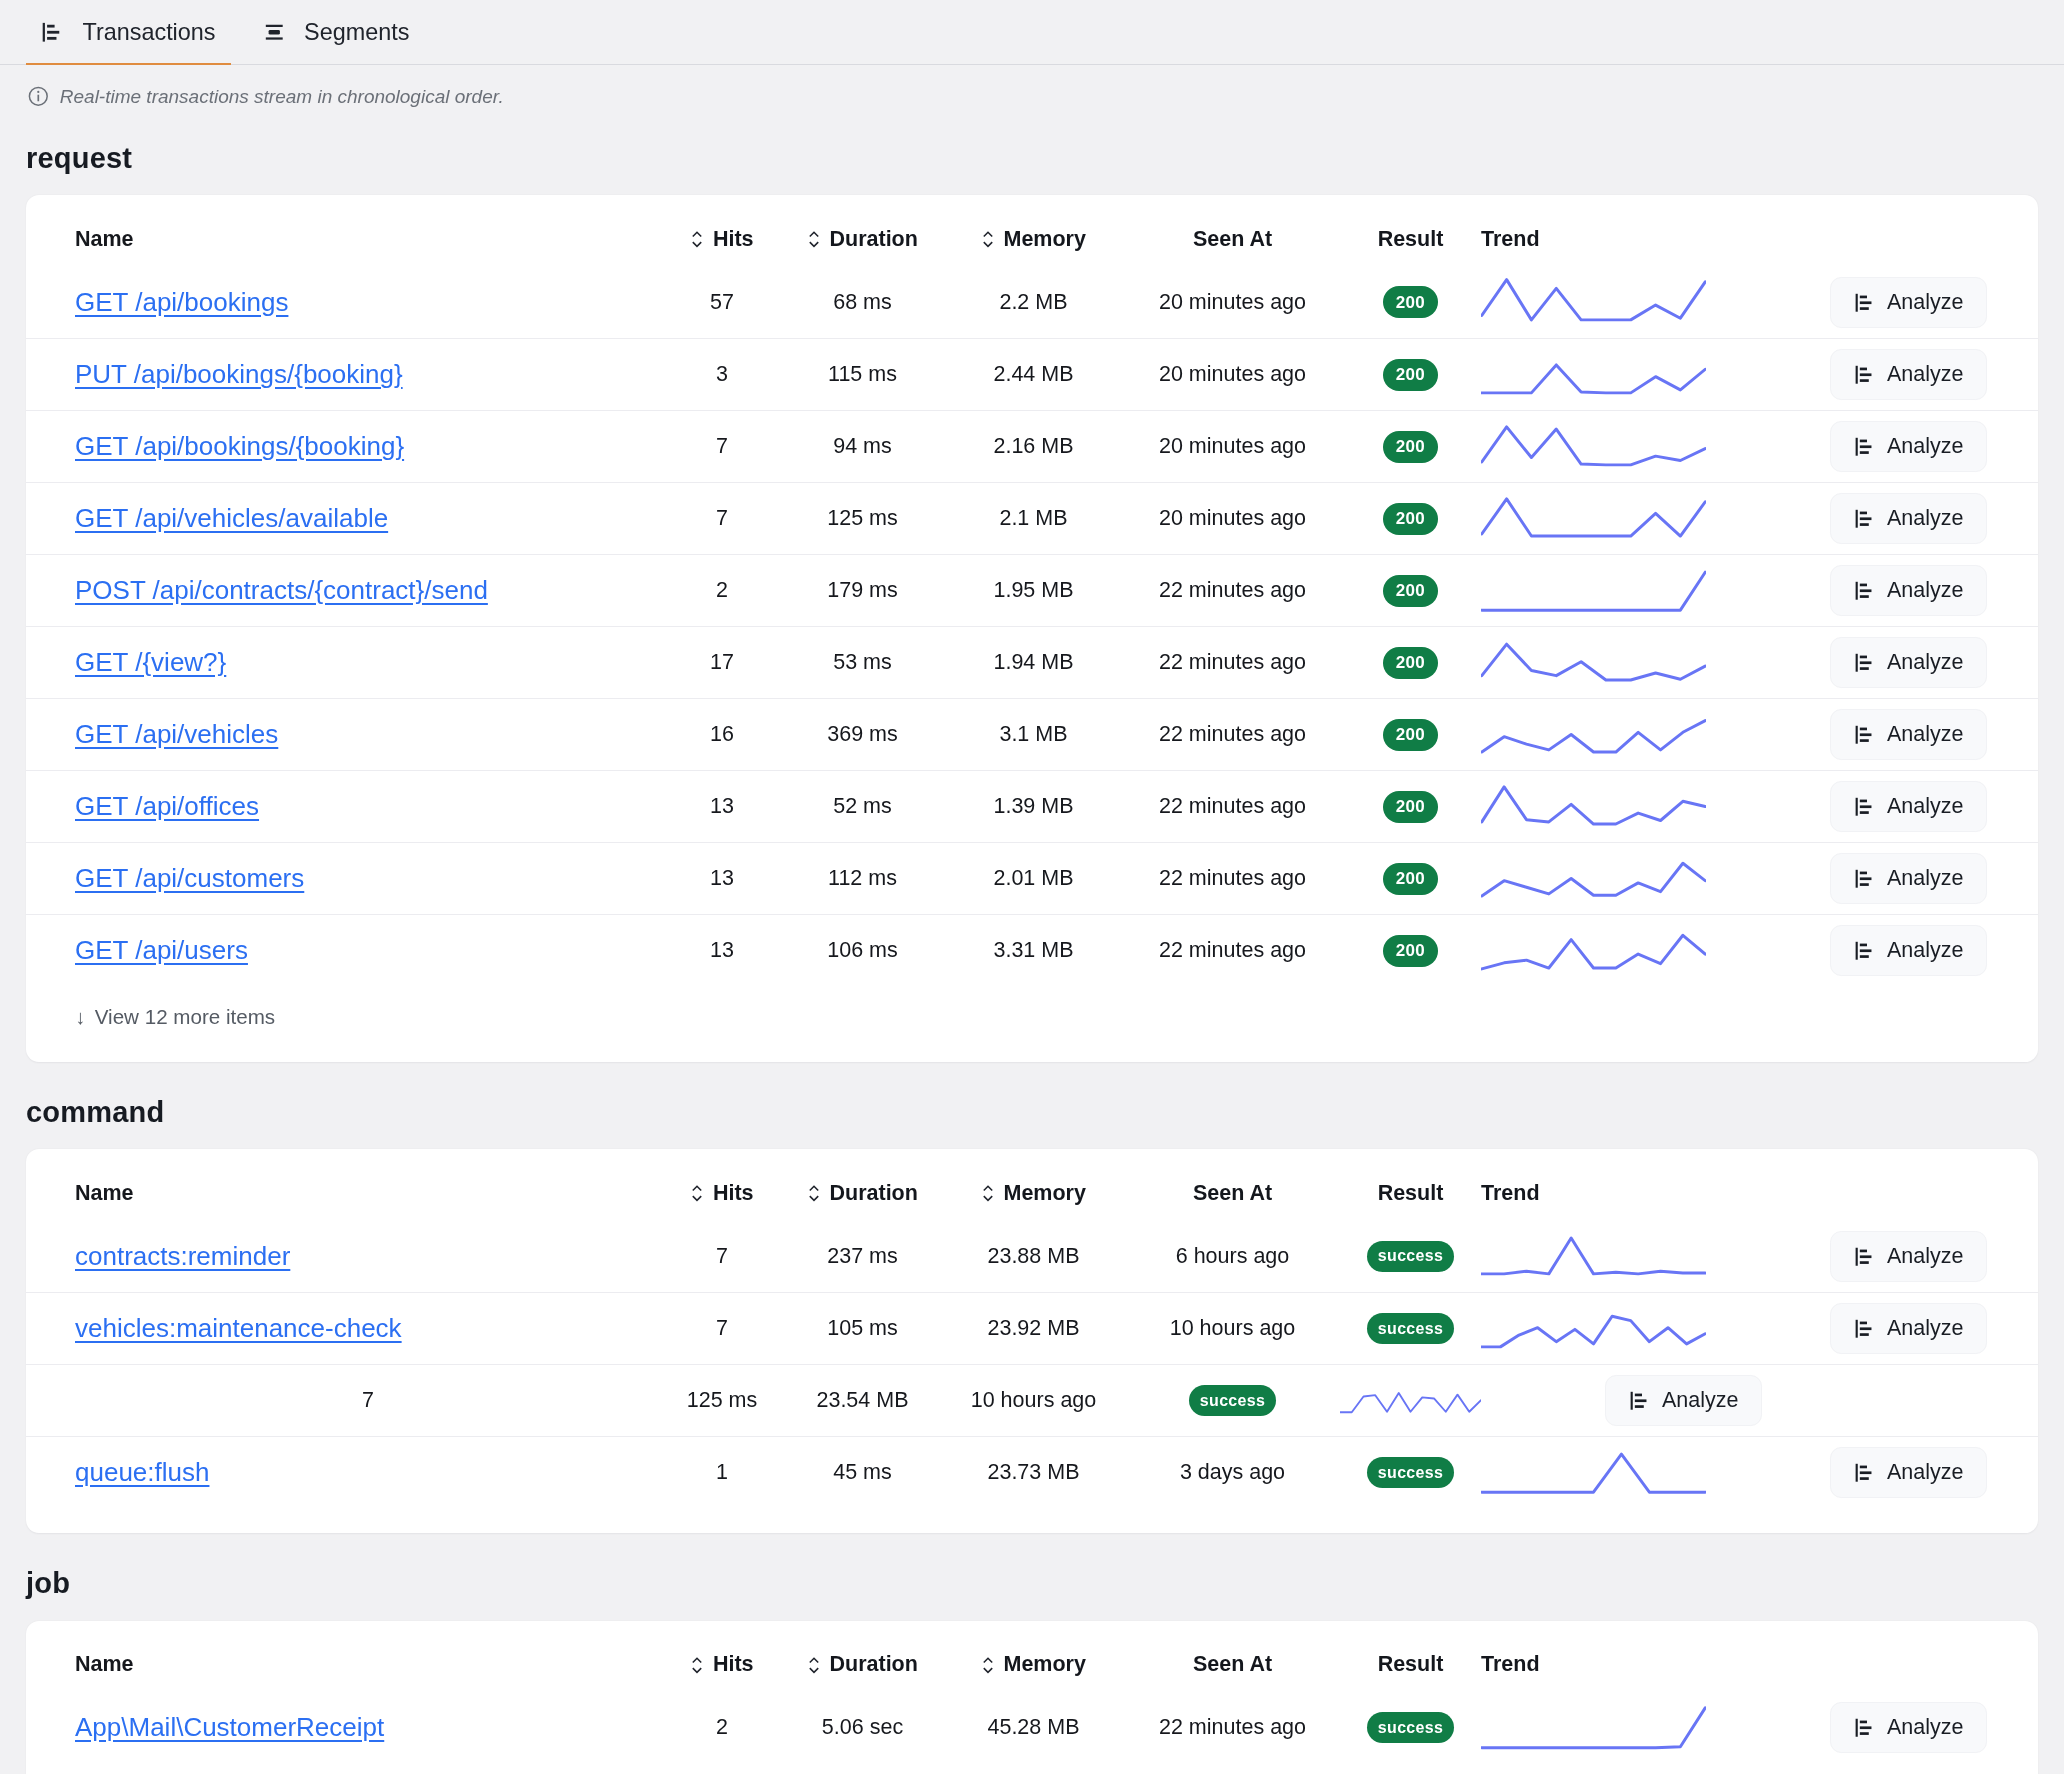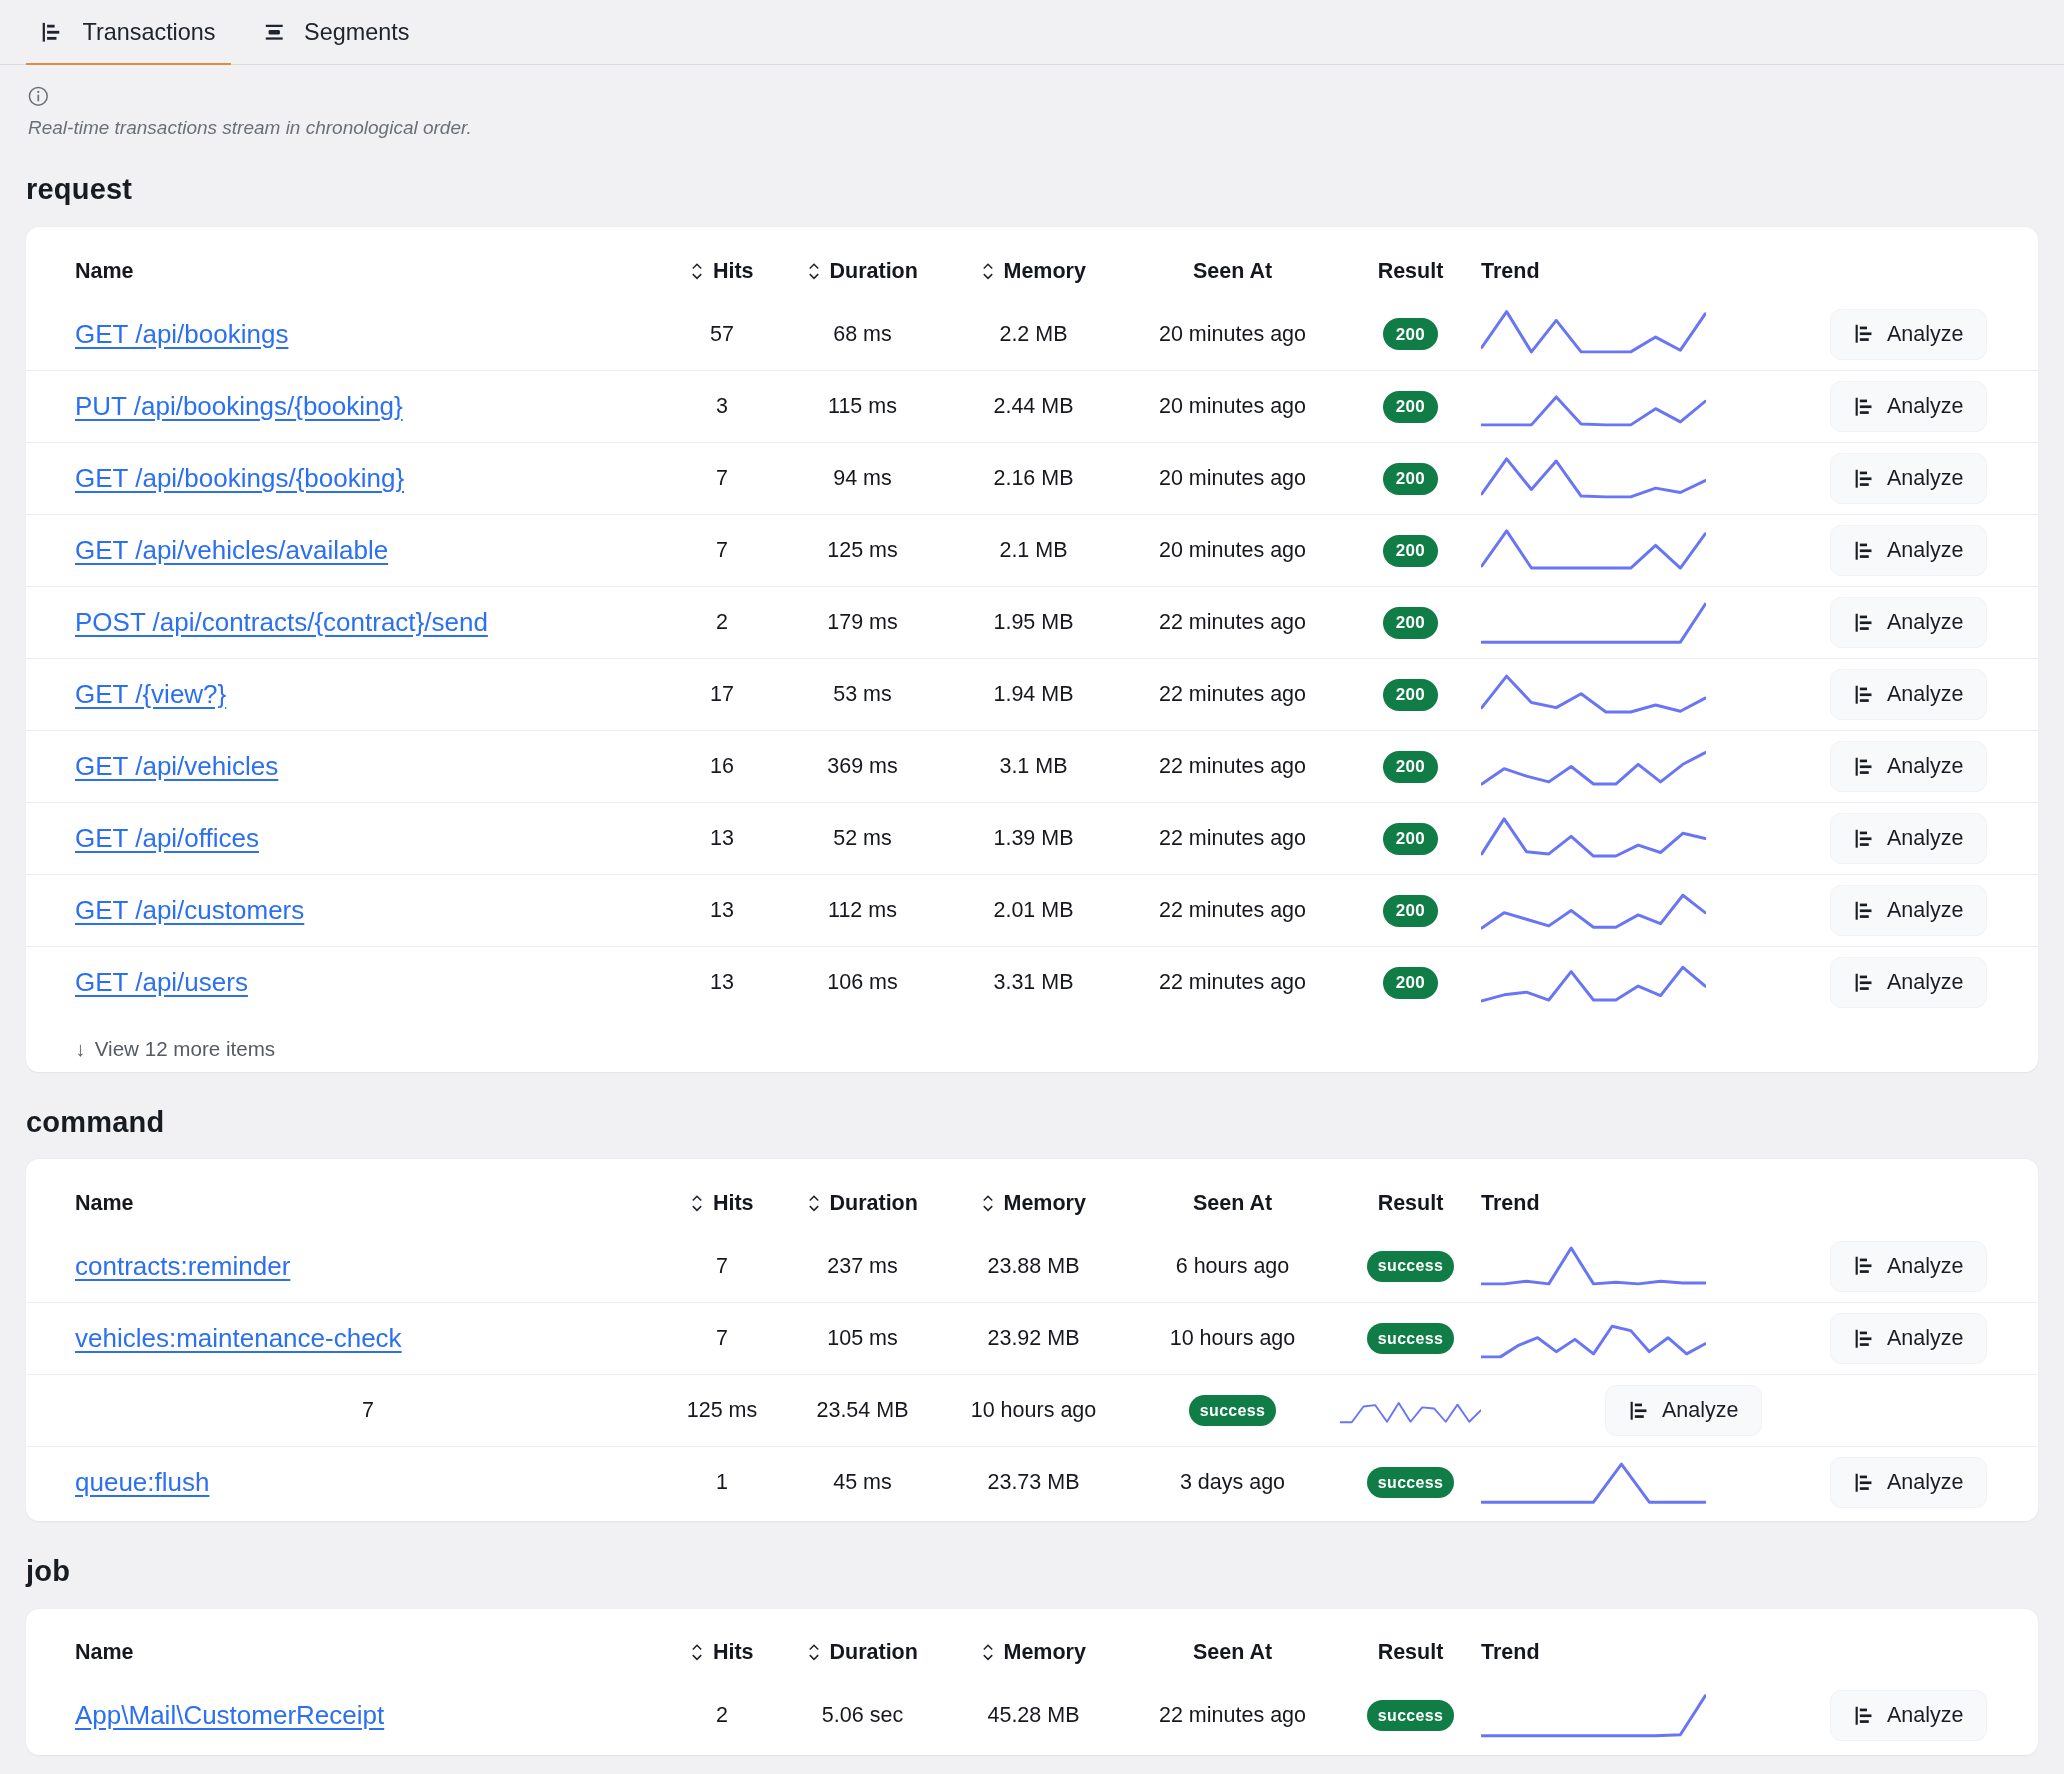--- a/index.html
+++ b/index.html
@@ -5,27 +5,27 @@
   * { margin:0; padding:0; box-sizing:border-box; }
   html,body { width:2064px; background:#f1f1f3; font-family:"Liberation Sans", sans-serif; color:#191d24; }
 
   
   .tabbar { display:flex; align-items:flex-end; gap:17px; padding:0 26px; border-bottom:0.9px solid #d9dadf; background:#f1f1f3; }
   .tab { display:flex; align-items:center; gap:19px; padding:19px 15px 17px 15px; font-size:23.4px; color:#20242c; cursor:pointer; border-bottom:2.8px solid transparent; margin-bottom:-0.9px; }
   .tab.active { border-bottom-color:#e08c3f; }
   .tab .ticon { width:22.5px; height:22.5px; display:inline-block; }
 
   
-  .info { display:flex; gap:11.2px; padding:20.6px 28px 0 28px; color:#6b7078; font-style:italic; font-size:19px;flex-direction:column; }
+  .info { display:flex; gap:11.2px; padding:20.6px 28px 0 28px; color:#6b7078; font-style:italic; font-size:19px; }
   .info .iicon { width:20.6px; height:20.6px; flex:0 0 auto; }
 
   
   .section { padding:0 26px; }
   .section-title { font-size:29px; font-weight:600; color:#171b22; letter-spacing:0.2px; margin:34px 0 20.6px 0; }
-  .card { background:#ffffff; border-radius:13px; box-shadow:0 0.9px 1.9px rgba(16,24,40,.06); padding:17px 0 3px 0; overflow:hidden; }
+  .card { background:#ffffff; border-radius:13px; box-shadow:0 0.9px 1.9px rgba(16,24,40,.06); padding:17px 0 25px 0; overflow:hidden; }
 
   .grid-row { display:grid; grid-template-columns: 1fr 122px 159px 183px 215px 141px 281px 225px; align-items:center; padding:0 51px 0 49px; }
   .thead { height:54px; font-weight:700; font-size:21.5px; color:#14171d; }
   .th { display:flex; align-items:center; gap:8.4px; }
   .th.center { justify-content:center; }
   .th.left { justify-content:flex-start; }
   .sort { width:14px; height:20.6px; flex:0 0 auto; }
 
   .row { height:72px; font-size:21.5px; }
   .row + .row { border-top:0.9px solid #ececf0; }

